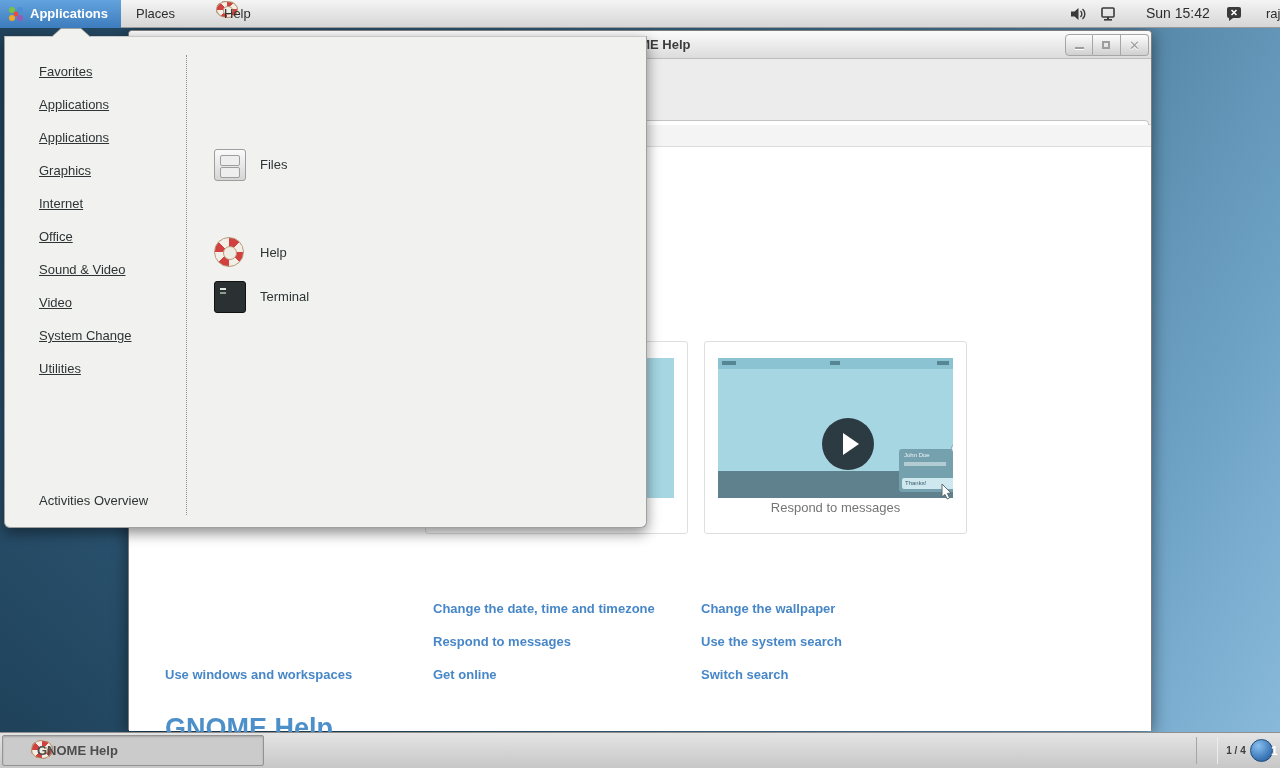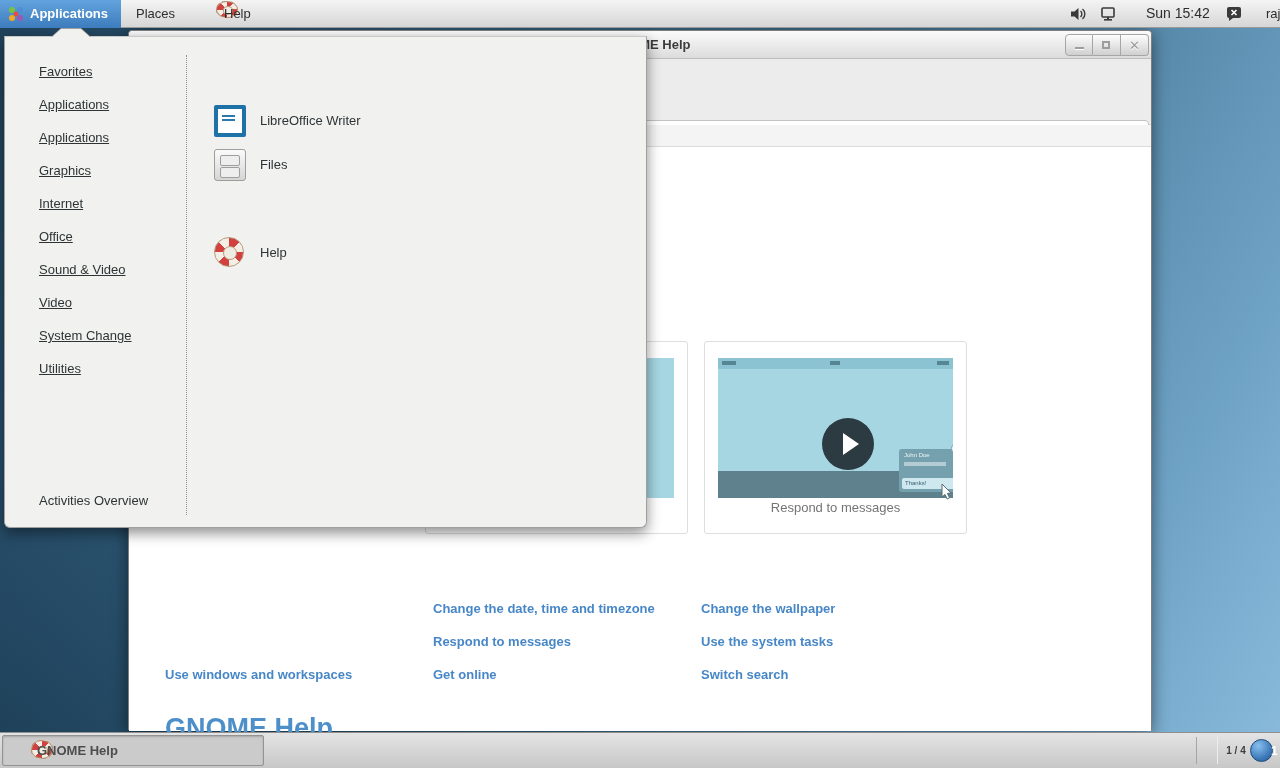--- a/index.html
+++ b/index.html
@@ -183,21 +183,21 @@
         <svg width="14" height="16" viewBox="0 0 14 16">
             <polygon points="1,0 1,13 4,10.5 6.2,15 8.6,13.8 6.4,9.4 10,9" fill="#fdfdfd" stroke="#5a6b72" stroke-width="1"></polygon>
           </svg>
       </div>
       <div class="vcap">Respond to messages</div>
     </div>
 
     <span class="abs hlink" style="left:284px;top:454px">Change the date, time and timezone</span>
     <span class="abs hlink" style="left:552px;top:454px">Change the wallpaper</span>
     <span class="abs hlink" style="left:284px;top:487px">Respond to messages</span>
-    <span class="abs hlink" style="left:552px;top:487px">Use the system tasks</span>
+    <span class="abs hlink" style="left:552px;top:487px">Use the system search</span>
     <span class="abs hlink" style="left:16px;top:520px">Use windows and workspaces</span>
     <span class="abs hlink" style="left:284px;top:520px">Get online</span>
     <span class="abs hlink" style="left:552px;top:520px">Switch search</span>
 
     <div class="abs" id="heading">GNOME Help</div>
 
   </div>
 </div>
 
 <div class="abs" id="menu">
@@ -210,31 +210,31 @@
   <div class="abs cat" style="top:90px">Applications</div>
   <div class="abs cat" style="top:123px">Graphics</div>
   <div class="abs cat" style="top:156px">Internet</div>
   <div class="abs cat" style="top:189px">Office</div>
   <div class="abs cat" style="top:222px">Sound &amp; Video</div>
   <div class="abs cat" style="top:255px">Video</div>
   <div class="abs cat" style="top:288px">System Change</div>
   <div class="abs cat" style="top:321px">Utilities</div>
   <div class="abs" id="activities">Activities Overview</div>
 
-  <div class="abs appitem" style="top:66px">
-    <span class="ai ic-writer"></span>
-    <span class="al">LibreOffice Writer</span>
-  </div>
   <div class="abs appitem" style="top:110px">
     <span class="ai ic-files"></span>
     <span class="al">Files</span>
   </div>
   <div class="abs appitem" style="top:198px">
     <span class="ai buoy" style="width:30px;height:30px"></span>
     <span class="al">Help</span>
+  </div>
+  <div class="abs appitem" style="top:242px">
+    <span class="ai ic-term"></span>
+    <span class="al">Terminal</span>
   </div>
 </div>
 
 <div class="abs" id="topbar">
   <div class="abs" id="apps-btn">
     <svg class="bar-ico" style="left:8px" width="16" height="16" viewBox="0 0 16 16">
       <circle cx="4" cy="4" r="3" fill="#7ac142"></circle>
         <circle cx="12" cy="4" r="3" fill="#4a90d9"></circle>
       <circle cx="4" cy="12" r="3" fill="#f5a623"></circle>
         <circle cx="12" cy="12" r="3" fill="#9b59b6"></circle>

